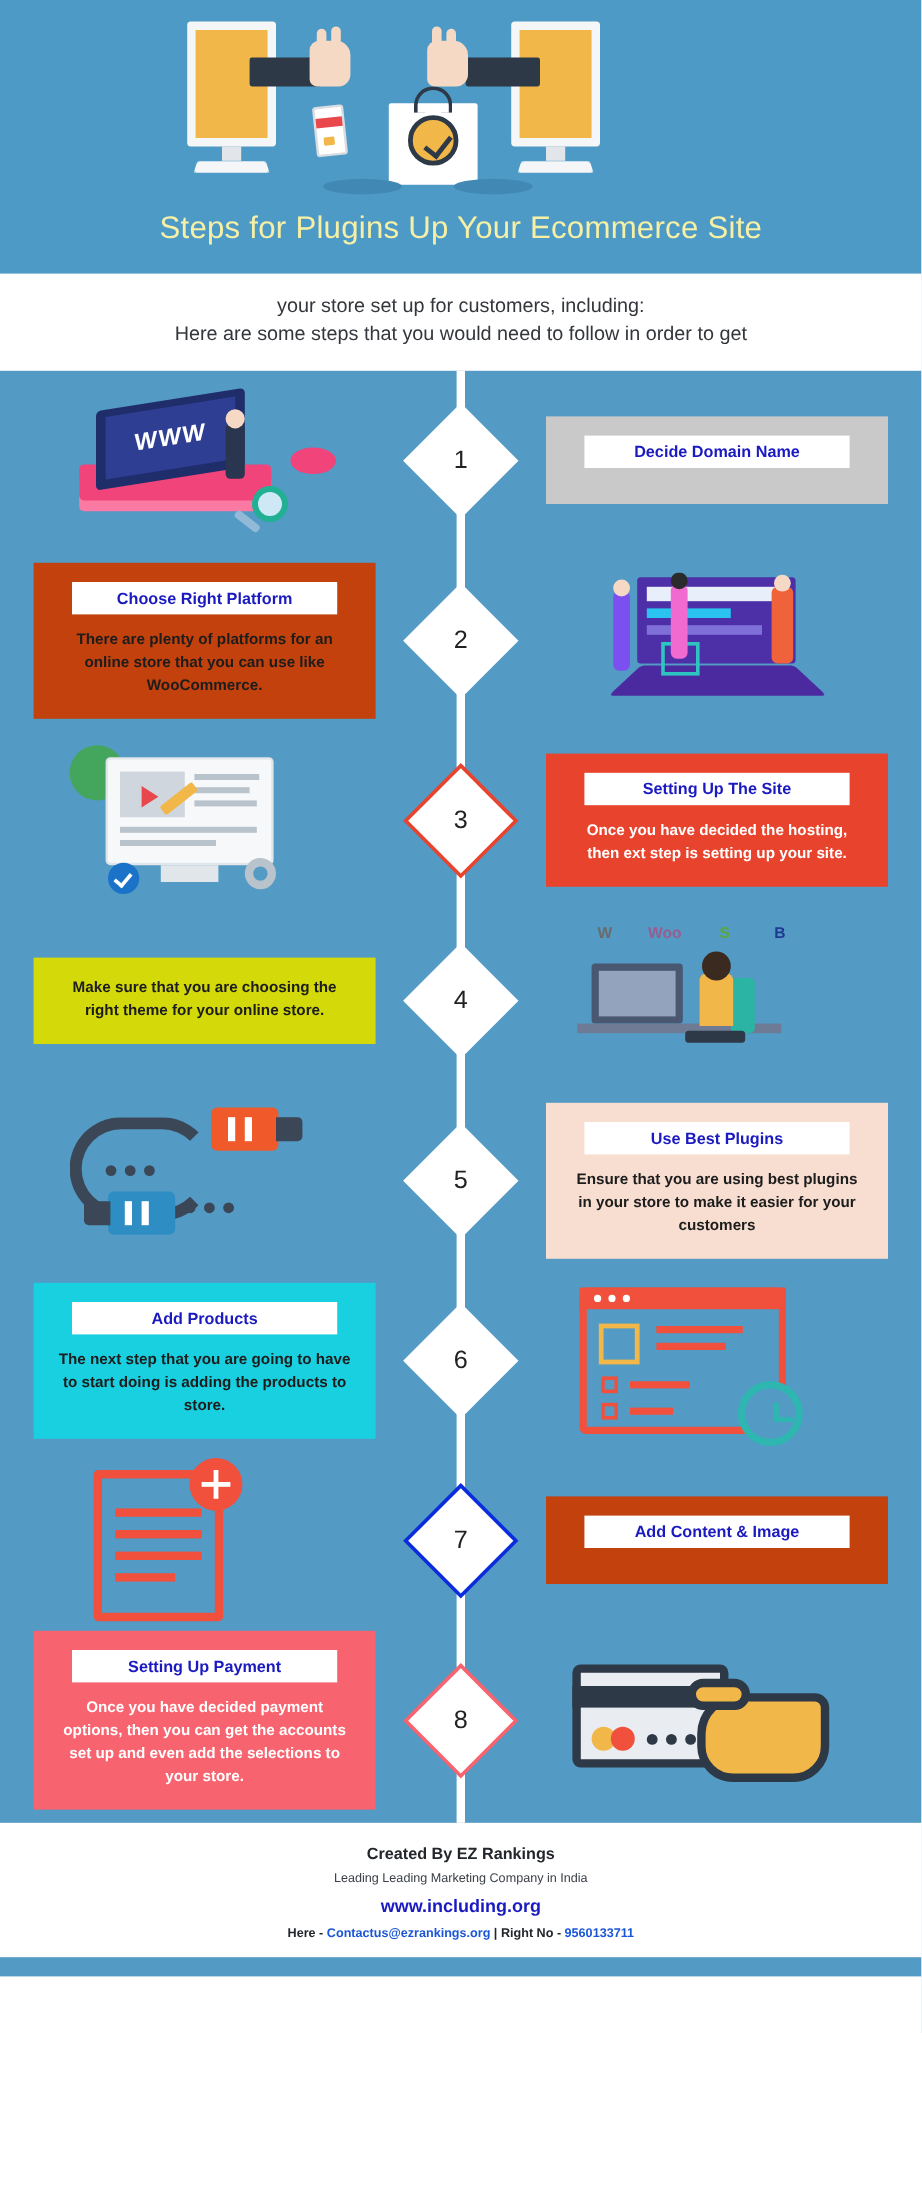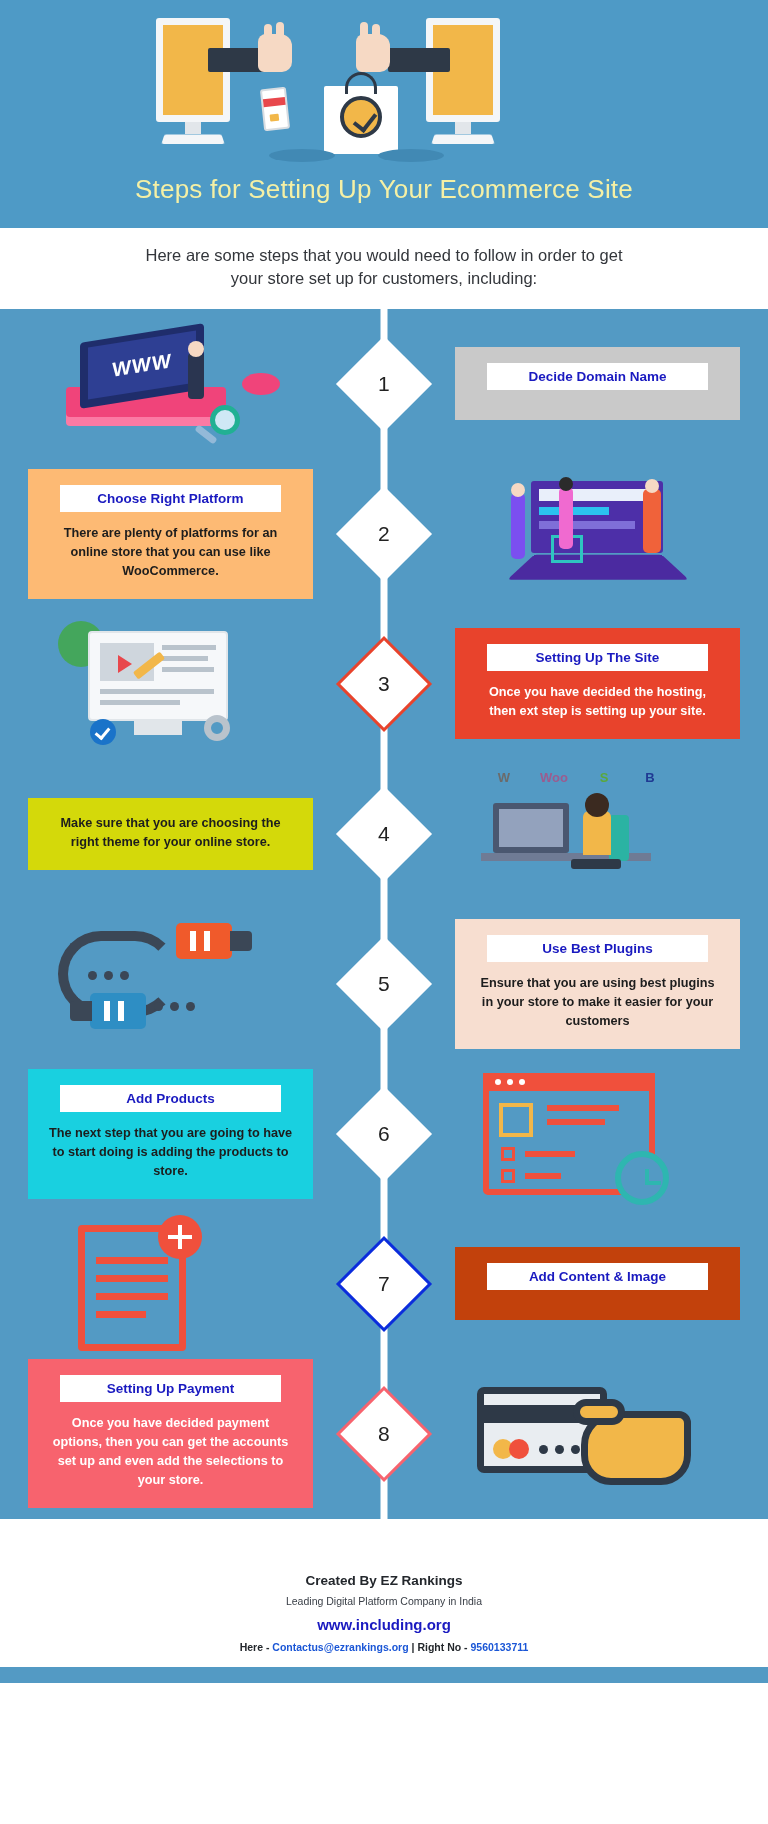--- a/index.html
+++ b/index.html
@@ -324,21 +324,21 @@
   .a8-dots {position:absolute; left:84px; top:86px; width:9px; height:9px; border-radius:50%; background:#2e3947; box-shadow:16px 0 0 #2e3947, 32px 0 0 #2e3947, 48px 0 0 #2e3947;}
   .a8-hand {position:absolute; left:126px; top:52px; width:110px; height:74px; background:#f2b749; border:7px solid #2e3947; border-radius:34px 12px 30px 30px;}
   .a8-thumb{position:absolute; left:118px; top:40px; width:52px; height:26px; background:#f2b749; border:7px solid #2e3947; border-radius:16px;}
 
   
   .footer {
     background: #ffffff;
     text-align: center;
     padding: 18px 0 14px;
   }
-  .footer .f1 { font-size: 13.5px; font-weight: bold; color: #23272c; margin-top: 36px; }
+  .footer .f1 { font-size: 13.5px; font-weight: bold; color: #23272c; }
   .footer .f2 { font-size: 10.5px; color: #3b4048; margin-top: 7px; }
   .footer .f3 { font-size: 15px; font-weight: bold; color: #1a1ac0; margin-top: 9px; }
   .footer .f4 { font-size: 10.5px; font-weight: bold; color: #23272c; margin-top: 8px; }
   .footer .f4 .lnk { color: #1a56d6; }
   .footbar { height: 16px; background: #539ac4; }
 </style>
 </head>
 <body>
 
 <div class="page">
@@ -371,26 +371,26 @@
       <div class="finger" style="left:372px; top:24px; height:16px;"></div>
 
       <div class="bag">
         <div class="handle"></div>
         <div class="coin"></div>
       </div>
 
       <div class="shadow-ell s1"></div>
       <div class="shadow-ell s2"></div>
     </div>
-    <div class="hero-title">Steps for Setting Up Your Ecommerce Site</div>
+    <div class="hero-title">Steps for Plugins Up Your Ecommerce Site</div>
   </div>
 
   <div class="intro">
+    <div>your store set up for customers, including:</div>
     <div>Here are some steps that you would need to follow in order to get</div>
-    <div>your store set up for customers, including:</div>
   </div>
 
   <div class="steps">
     <div class="spine"></div>
 
     <div class="row">
       <div class="col left">
         <div class="art">
           <div class="a1-book"></div>
             <div class="a1-lap"></div>
@@ -407,21 +407,21 @@
           <div class="cap">Decide Domain Name</div>
         </div>
       </div>
       <div class="diamond" style="box-shadow:0 0 0 3px #ffffff">
         <span>1</span>
       </div>
     </div>
 
     <div class="row">
       <div class="col left">
-        <div class="card" style="background:#fdba74">
+        <div class="card" style="background:#c2410c">
           <div class="cap">Choose Right Platform</div>
           <div class="body">There are plenty of platforms for an online store that you can use like WooCommerce.</div>
         </div>
       </div>
       <div class="col right">
         <div class="art">
           <div class="a2-rug"></div>
             <div class="a2-board"></div>
             <div class="a2-bar"></div>
           <div class="a2-l1"></div>
@@ -595,21 +595,21 @@
       </div>
       <div class="diamond" style="box-shadow:0 0 0 3px #f7636e">
         <span>8</span>
       </div>
     </div>
 
   </div>
 
   <div class="footer">
     <div class="f1">Created By EZ Rankings</div>
-    <div class="f2">Leading Digital Platform Company in India</div>
+    <div class="f2">Leading Leading Marketing Company in India</div>
     <div class="f3">www.including.org</div>
     <div class="f4">
       <span>Here  -</span>
       <span class="lnk">Contactus@ezrankings.org</span>
       <span>|</span>
       <span>Right No -</span>
       <span class="lnk">9560133711</span>
     </div>
   </div>
   <div class="footbar"></div>

